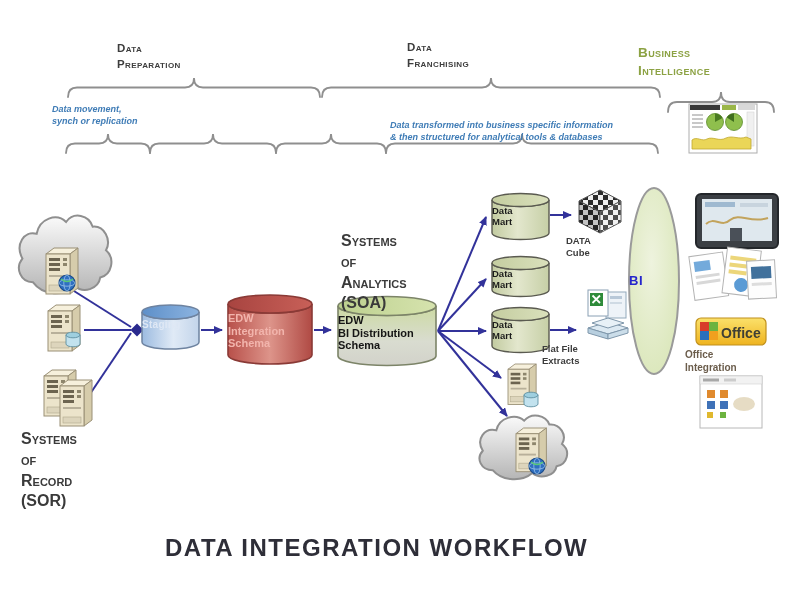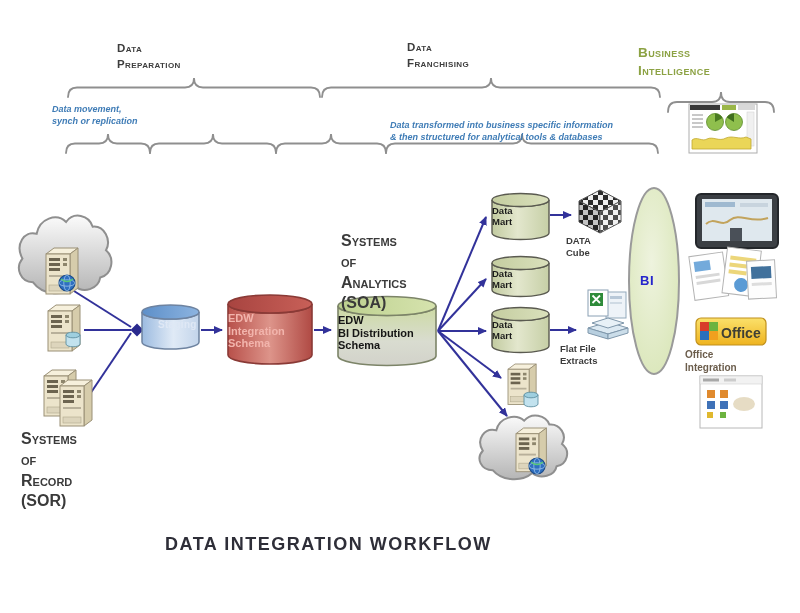--- a/index.html
+++ b/index.html
@@ -13,21 +13,21 @@
   .desc{font-style:italic;font-weight:bold;font-size:9px;color:var(--descriptor-text,#3f7cb6);line-height:1.3;}
   .node-heading{font-weight:bold;font-variant:small-caps;font-size:16px;color:#3a3a3a;line-height:1.3;}
   .cyl-label{font-weight:bold;font-size:11px;line-height:1.15;}
   .cyl-label.staging-text{color:#dfe8f5;font-size:10px;letter-spacing:.3px;}
   .cyl-label.red-text{color:#f2b4ac;}
   .cyl-label.dark-text{color:#151515;}
   .dm-label{font-weight:bold;font-size:9.5px;color:#1c1c1c;line-height:1.2;}
   .icon-label{font-weight:bold;font-size:9.5px;color:#3c3c3c;line-height:1.25;}
   .office-label{font-weight:bold;font-size:10px;color:#6b5d4c;line-height:1.25;}
   .bi-label{font-weight:bold;font-size:13px;color:var(--bi-label-blue,#2525cc);letter-spacing:.5px;}
-  .page-title{font-weight:bold;font-size:18px;letter-spacing:1.5px;color:var(--title-text,#2e2e38);}
+  .page-title{font-weight:bold;font-size:24px;letter-spacing:1.5px;color:var(--title-text,#2e2e38);}
   .brace{fill:none;stroke:#8f8f8f;stroke-width:1.8;stroke-linecap:round;}
   .arrow,.flow-line{stroke:var(--arrow,#32329a);stroke-width:2;}
   .arrowhead{fill:var(--arrow,#32329a);}
   .office-text{font-family:"Liberation Sans",sans-serif;font-weight:bold;font-size:14px;fill:#3f3f34;}
 </style>
 </head>
 <body>
 
 <div class="canvas">
 
@@ -294,41 +294,41 @@
 
   <div class="lbl phase green" style="left:638px;top:44px;width:150px;">Business
 Intelligence</div>
   <div class="lbl desc" style="left:390px;top:120px;width:264px;">Data transformed into business specific information
 &amp; then structured for analytical tools &amp; databases</div>
 
   <div class="lbl node-heading" style="left:21px;top:429px;width:90px;">Systems
 of
 Record
 (SOR)</div>
-  <div class="lbl cyl-label staging-text" style="left:142px;top:319px;width:57px;padding-left:16px;">Staging</div>
+  <div class="lbl cyl-label staging-text" style="left:142px;top:319px;width:57px;">Staging</div>
   <div class="lbl cyl-label red-text" style="left:228px;top:312px;width:84px;">EDW
 Integration
 Schema</div>
   <div class="lbl node-heading" style="left:341px;top:231px;width:90px;">Systems
 of
 Analytics
 (SOA)</div>
   <div class="lbl cyl-label dark-text" style="left:338px;top:314px;width:98px;">EDW
 BI Distribution
 Schema</div>
 
   <div class="lbl dm-label" style="left:492px;top:205px;width:57px;">Data
 Mart</div>
   <div class="lbl dm-label" style="left:492px;top:268px;width:57px;">Data
 Mart</div>
   <div class="lbl dm-label" style="left:492px;top:319px;width:57px;">Data
 Mart</div>
 
   <div class="lbl icon-label" style="left:566px;top:235px;width:68px;">DATA
 Cube</div>
-  <div class="lbl icon-label" style="left:560px;top:343px;width:72px;">Flat File
+  <div class="lbl icon-label" style="left:542px;top:343px;width:72px;">Flat File
 Extracts</div>
-  <div class="lbl bi-label" style="left:629px;top:273px;width:50px;margin-left:11px;">BI</div>
+  <div class="lbl bi-label" style="left:629px;top:273px;width:50px;">BI</div>
   <div class="lbl office-label" style="left:685px;top:349px;width:92px;">Office
 Integration</div>
 
   <div class="lbl page-title" style="left:165px;top:533px;width:440px;">DATA INTEGRATION WORKFLOW</div>
 </div>
 
 </body></html>

